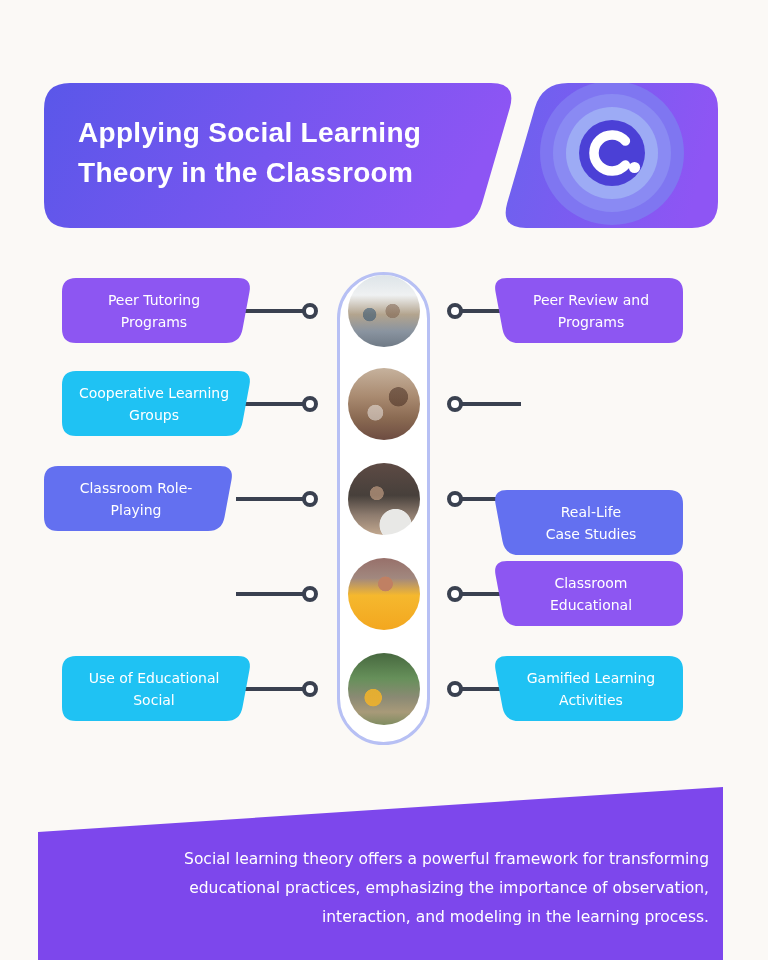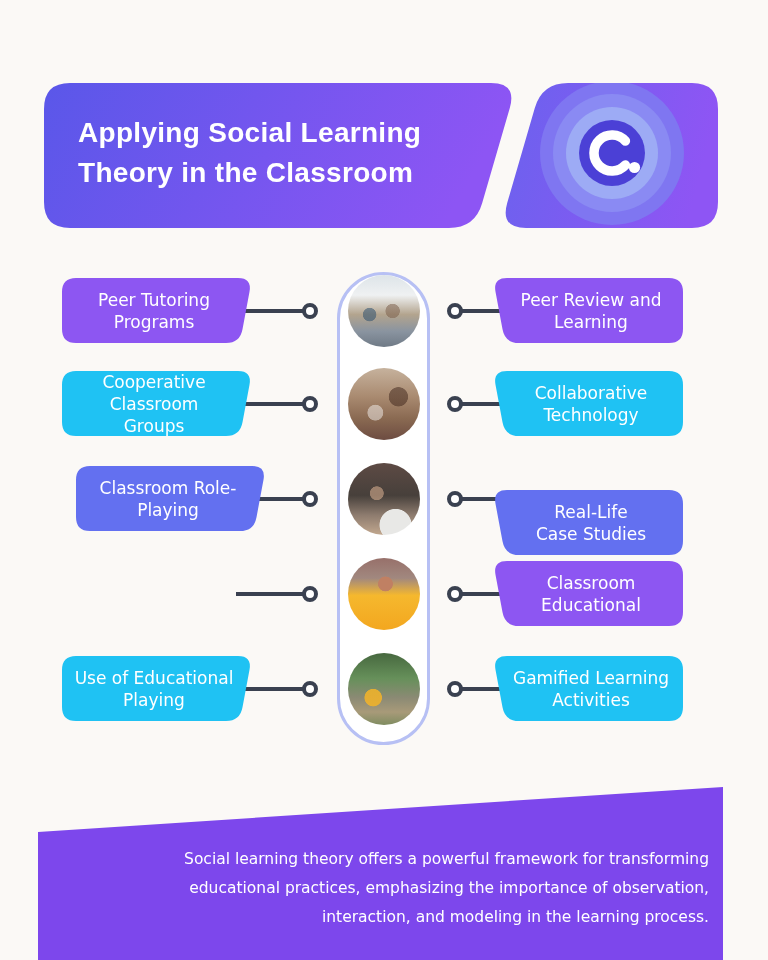--- a/index.html
+++ b/index.html
@@ -30,21 +30,21 @@
       linear-gradient(180deg,#5d4a44 0%,#47403b 45%,#8d7b6e 72%,#c2a88f 100%);}
   .p4{background:
       radial-gradient(circle at 52% 36%, #c08063 0 12%, rgba(0,0,0,0) 13%),
       linear-gradient(180deg,#97706a 0%,#a1887f 28%,#f5b82e 52%,#f3a71f 100%);}
   .p5{background:
       radial-gradient(circle at 35% 62%, rgba(244,180,40,.85) 0 13%, rgba(0,0,0,0) 14%),
       linear-gradient(180deg,#47683f 0%,#66905a 35%,#8b8a74 62%,#a89a79 82%,#7f8c60 100%);}
   
   .item{width:190px;height:65px;}
   .item .label{position:absolute;inset:0;display:flex;align-items:center;justify-content:center;
-        text-align:center;color:#fff;font-size:17px;line-height:22px;white-space:pre-line;}
+        text-align:center;color:#fff;font-size:14px;line-height:22px;white-space:pre-line;}
   .item.right .label{padding-left:6px;}
   .item.left .label{padding-right:6px;}
   .hline{height:4px;background:var(--connector,#3a4150);}
   .node{width:16px;height:16px;border-radius:50%;background:#fff;box-sizing:border-box;
         border:4.5px solid var(--connector,#3a4150);}
   
   .band{left:38px;top:787px;width:685px;height:173px;background:var(--band,#7d47ec);
         clip-path:polygon(0 45px,100% 0,100% 100%,0 100%);}
   .band-text{position:absolute;right:14px;top:58px;width:620px;color:#fff;
         font-size:15.5px;line-height:29px;text-align:right;white-space:pre-line;}
@@ -121,51 +121,44 @@
     <svg width="190" height="65" viewBox="0 0 190 65">
         <path d="M14,0 L176,0 Q190,0 187.5,13.8 L180.5,51.2 Q178,65 164,65 L14,65 Q0,65 0,51 L0,14 Q0,0 14,0 Z" fill="#8d56f2"></path>
       </svg>
     <div class="label">Peer Tutoring
 Programs</div>
   </div>
   <div class="abs item left" style="left:62px;top:371px">
     <svg width="190" height="65" viewBox="0 0 190 65">
         <path d="M14,0 L176,0 Q190,0 187.5,13.8 L180.5,51.2 Q178,65 164,65 L14,65 Q0,65 0,51 L0,14 Q0,0 14,0 Z" fill="#1fc2f3"></path>
       </svg>
-    <div class="label">Cooperative Classroom
+    <div class="label">Cooperative Learning
 Groups</div>
   </div>
-  <div class="abs item left" style="left:76px;top:466px">
+  <div class="abs item left" style="left:44px;top:466px">
     <svg width="190" height="65" viewBox="0 0 190 65">
         <path d="M14,0 L176,0 Q190,0 187.5,13.8 L180.5,51.2 Q178,65 164,65 L14,65 Q0,65 0,51 L0,14 Q0,0 14,0 Z" fill="#6370f0"></path>
       </svg>
     <div class="label">Classroom Role-
 Playing</div>
   </div>
   <div class="abs item left" style="left:62px;top:656px">
     <svg width="190" height="65" viewBox="0 0 190 65">
         <path d="M14,0 L176,0 Q190,0 187.5,13.8 L180.5,51.2 Q178,65 164,65 L14,65 Q0,65 0,51 L0,14 Q0,0 14,0 Z" fill="#1fc2f3"></path>
       </svg>
     <div class="label">Use of Educational
-Playing</div>
+Social</div>
   </div>
 
   <div class="abs item right" style="left:493px;top:278px">
     <svg width="190" height="65" viewBox="0 0 190 65">
         <path d="M14,0 L176,0 Q190,0 190,14 L190,51 Q190,65 176,65 L26,65 Q12,65 9.5,51.2 L2.5,13.8 Q0,0 14,0 Z" fill="#8d56f2"></path>
       </svg>
     <div class="label">Peer Review and
-Learning</div>
-  </div>
-  <div class="abs item right" style="left:493px;top:371px">
-    <svg width="190" height="65" viewBox="0 0 190 65">
-        <path d="M14,0 L176,0 Q190,0 190,14 L190,51 Q190,65 176,65 L26,65 Q12,65 9.5,51.2 L2.5,13.8 Q0,0 14,0 Z" fill="#1fc2f3"></path>
-      </svg>
-    <div class="label">Collaborative
-Technology</div>
+Programs</div>
   </div>
   <div class="abs item right" style="left:493px;top:490px">
     <svg width="190" height="65" viewBox="0 0 190 65">
         <path d="M14,0 L176,0 Q190,0 190,14 L190,51 Q190,65 176,65 L26,65 Q12,65 9.5,51.2 L2.5,13.8 Q0,0 14,0 Z" fill="#6370f0"></path>
       </svg>
     <div class="label">Real-Life
 Case Studies</div>
   </div>
   <div class="abs item right" style="left:493px;top:561px">
     <svg width="190" height="65" viewBox="0 0 190 65">

